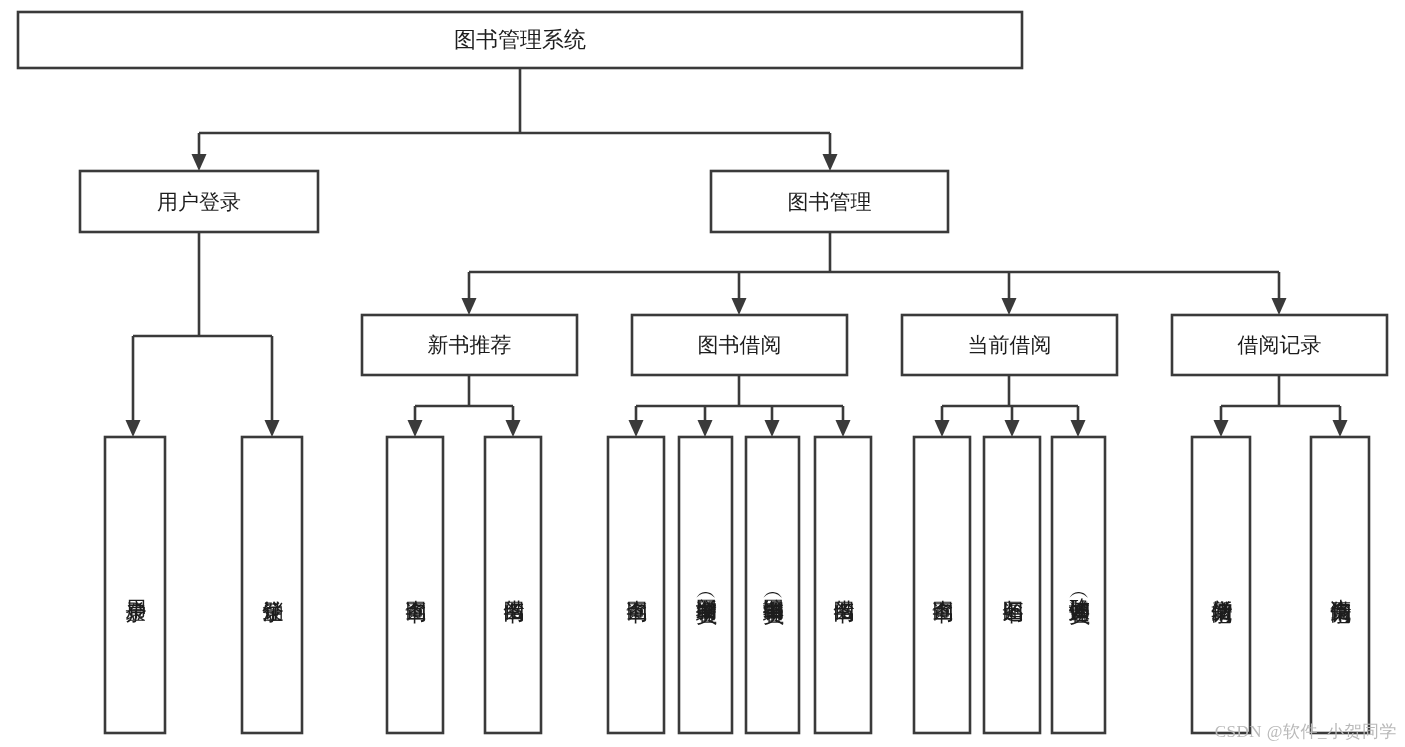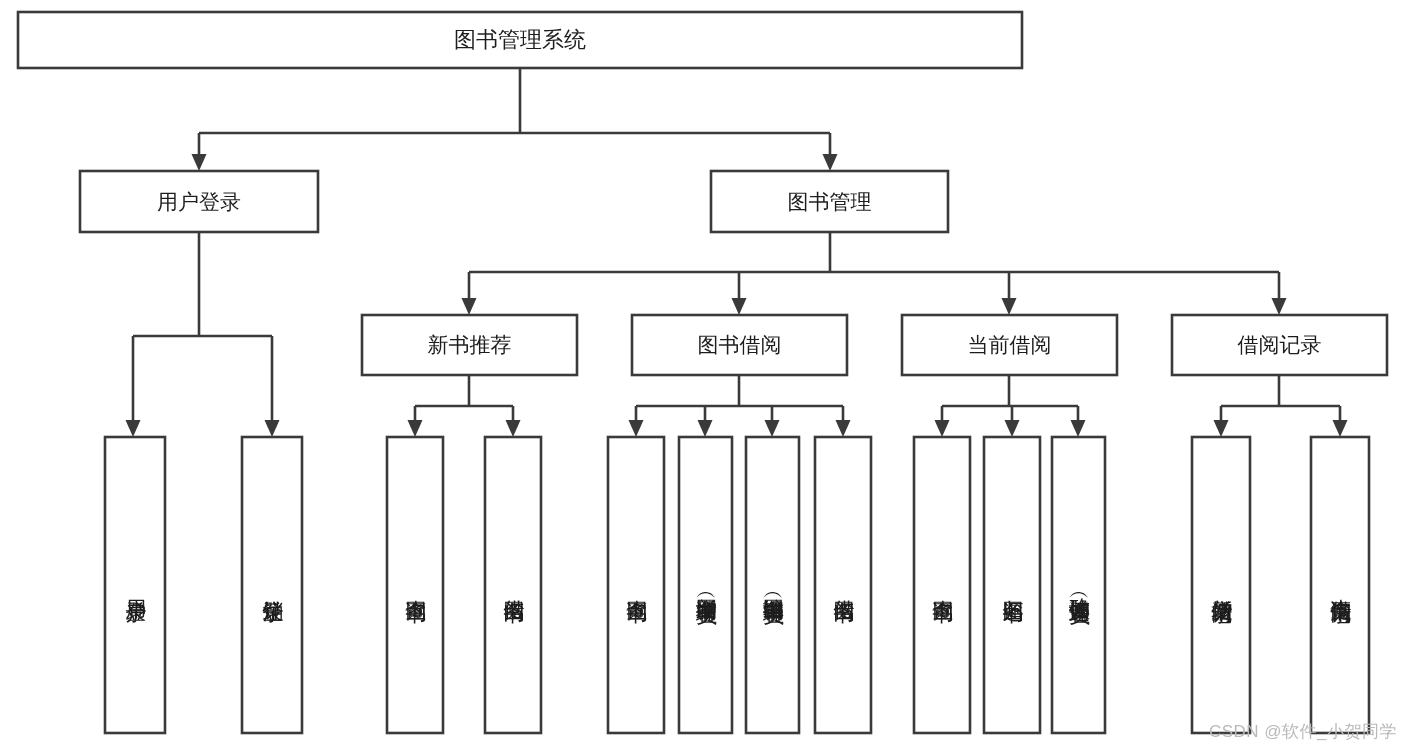--- a/index.html
+++ b/index.html
@@ -73,21 +73,21 @@
     line-height: 1.14;
     letter-spacing: 1px;
     color: #1d1d1d;
     white-space: nowrap;
     text-align: center;
   }
   .watermark {
     position: absolute;
     right: 8px;
     bottom: 4px;
-    font-family: Liberation Sans, sans-serif;
+    font-family: Liberation Serif, serif;
     font-size: 17px;
     color: #b9b9b9;
     letter-spacing: 0.5px;
     white-space: nowrap;
     user-select: none;
   }
 </style>
 </head>
 <body>
 

